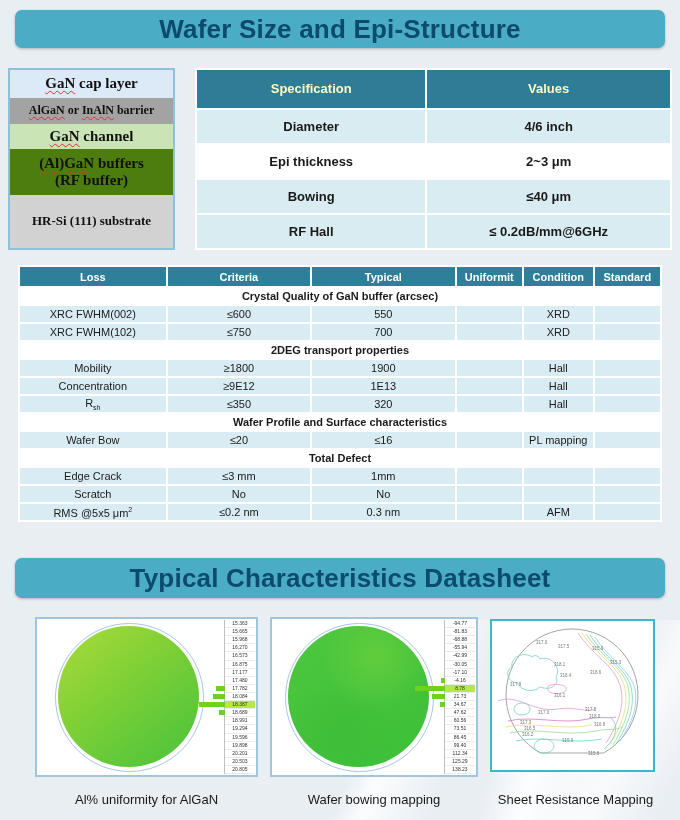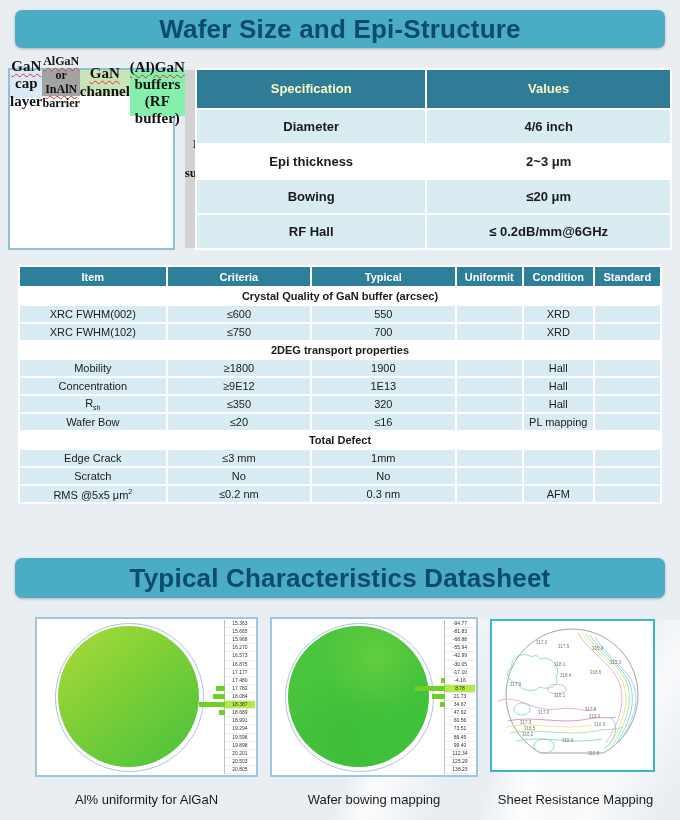--- a/index.html
+++ b/index.html
@@ -24,21 +24,21 @@
     box-shadow:0 1px 3px rgba(0,0,0,.25);
   }
   .banner span{color:#0c4a6e;font-size:26px;font-weight:bold;letter-spacing:.2px;}
   #banner1{top:10px;}
   #banner2{top:558px;height:40px;}
 
   
   #stack{
     position:absolute;left:8px;top:68px;width:167px;height:182px;z-index:1;
     border:2px solid #8fc0d5;background:#fff;box-sizing:border-box;
-    display:flex;
+    display:flex;flex-direction:column;
     font-family:"Liberation Serif",serif;font-weight:bold;text-align:center;
   }
   .layer{display:flex;flex-direction:column;align-items:center;justify-content:center;line-height:1.15;}
   #layer-cap{height:28px;font-size:15px;}
   #layer-barrier{height:26px;font-size:12px;}
   #layer-channel{height:25px;font-size:15px;}
   #layer-buffer{height:46px;font-size:15px;}
   #layer-substrate{flex:1;font-size:13px;}
   .wavy{text-decoration:underline;text-decoration-style:wavy;text-decoration-color:#e03030;text-decoration-thickness:1px;text-underline-offset:2px;}
 
@@ -122,21 +122,21 @@
 <div id="stack">
   <div class="layer" id="layer-cap" style="background: rgb(220, 233, 246);">
     <div><span class="wavy">GaN</span><span> cap layer</span></div>
   </div>
   <div class="layer" id="layer-barrier" style="background: #a3a3a3;">
     <div><span class="wavy">AlGaN</span><span> or </span><span class="wavy">InAlN</span><span> barrier</span></div>
   </div>
   <div class="layer" id="layer-channel" style="background: rgb(202, 228, 181);">
     <div><span class="wavy">GaN</span><span> channel</span></div>
   </div>
-  <div class="layer" id="layer-buffer" style="background: #86efac; align-items: flex-end;">
+  <div class="layer" id="layer-buffer" style="background: #4d7c0f;">
     <div><span class="wavy">(Al)GaN</span><span> buffers</span></div>
     <div>(RF buffer)</div>
   </div>
   <div class="layer" id="layer-substrate" style="background: rgb(210, 210, 210);">
     <div>HR-Si (111) substrate</div>
   </div>
 </div>
 
 <table id="spec-table">
   <colgroup>
@@ -151,41 +151,41 @@
   <tr class="alt">
     <td>Diameter</td>
     <td>4/6 inch</td>
   </tr>
   <tr class="plain">
     <td>Epi thickness</td>
     <td>2~3 μm</td>
   </tr>
   <tr class="alt">
     <td>Bowing</td>
-    <td>≤20 μm</td>
+    <td>≤40 μm</td>
   </tr>
   <tr class="alt">
     <td>RF Hall</td>
     <td>≤ 0.2dB/mm@6GHz</td>
   </tr>
 </tbody>
   </table>
 
 <table id="main-table">
   <colgroup>
     <col style="width:23%">
       <col style="width:22.5%">
       <col style="width:22.5%">
     <col style="width:10.5%">
       <col style="width:11%">
       <col style="width:10.5%">
   </colgroup>
   <tbody>
       <tr>
-    <th>Item</th>
+    <th>Loss</th>
     <th>Criteria</th>
     <th>Typical</th>
     <th>Uniformit</th>
     <th>Condition</th>
     <th>Standard</th>
   </tr>
   <tr>
         <td class="section" colspan="6">Crystal Quality of GaN buffer (arcsec)</td>
       </tr>
   <tr>
@@ -224,20 +224,23 @@
     <td></td>
   </tr>
   <tr>
     <td><span>R</span><sub>sh</sub></td>
     <td>≤350</td>
     <td>320</td>
     <td></td>
     <td>Hall</td>
     <td></td>
   </tr>
+  <tr>
+        <td class="section" colspan="6">Wafer Profile and Surface characteristics</td>
+      </tr>
   <tr>
     <td>Wafer Bow</td>
     <td>≤20</td>
     <td>≤16</td>
     <td></td>
     <td>PL mapping</td>
     <td></td>
   </tr>
   <tr>
         <td class="section" colspan="6">Total Defect</td>

